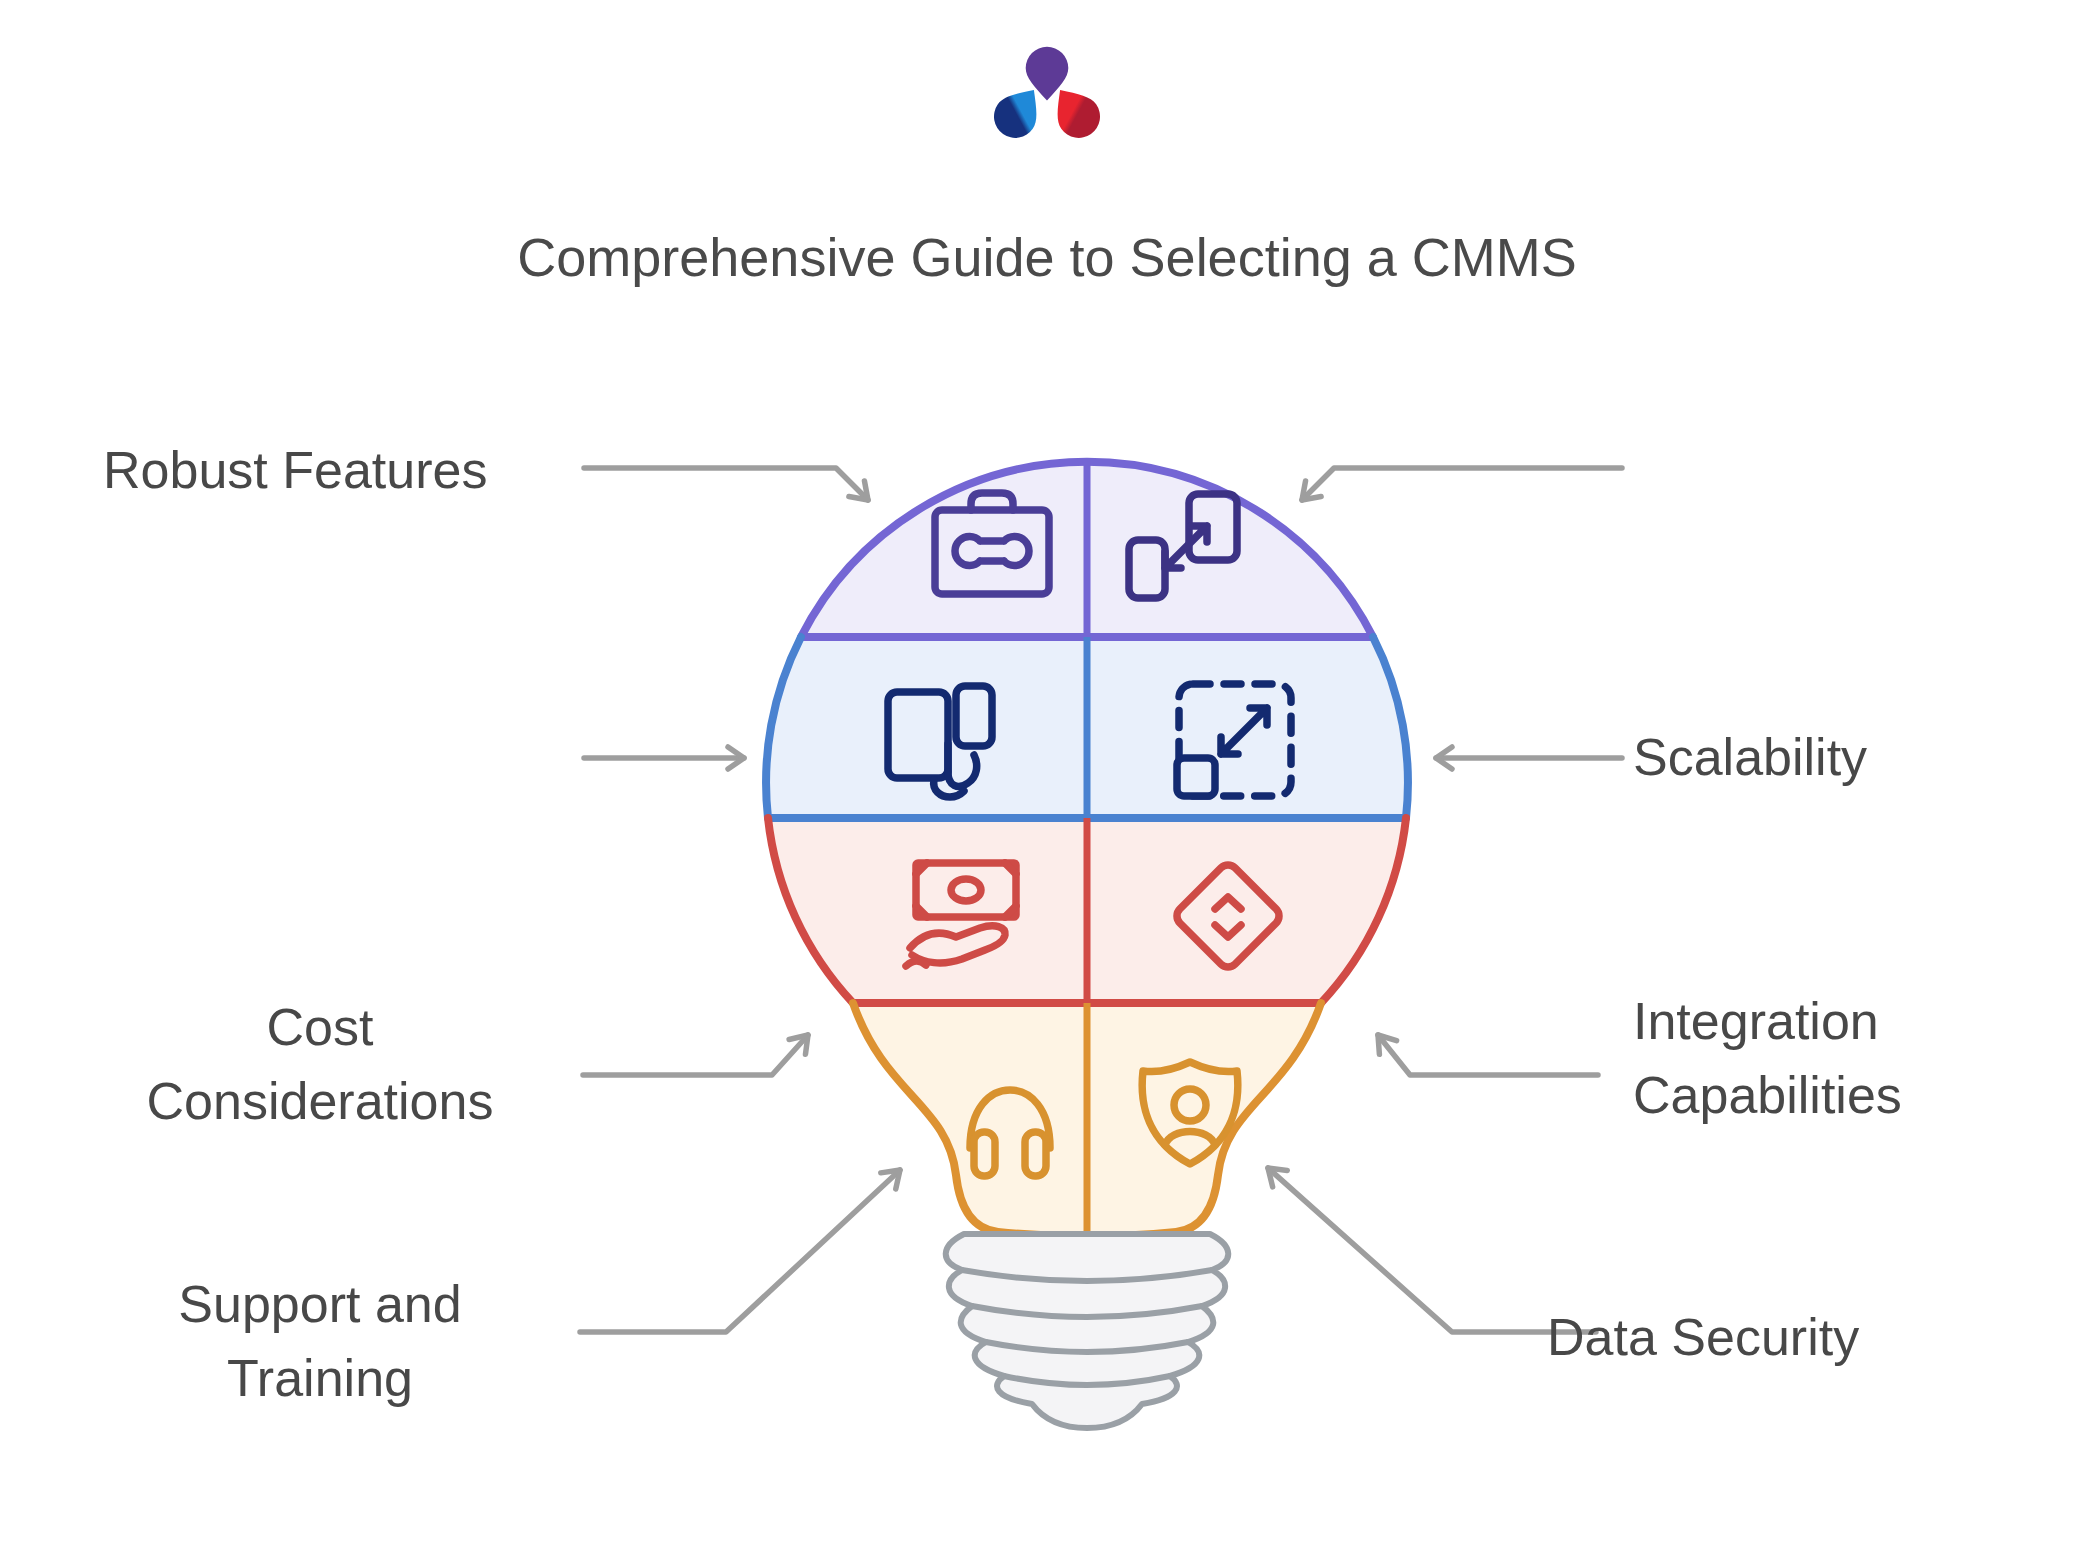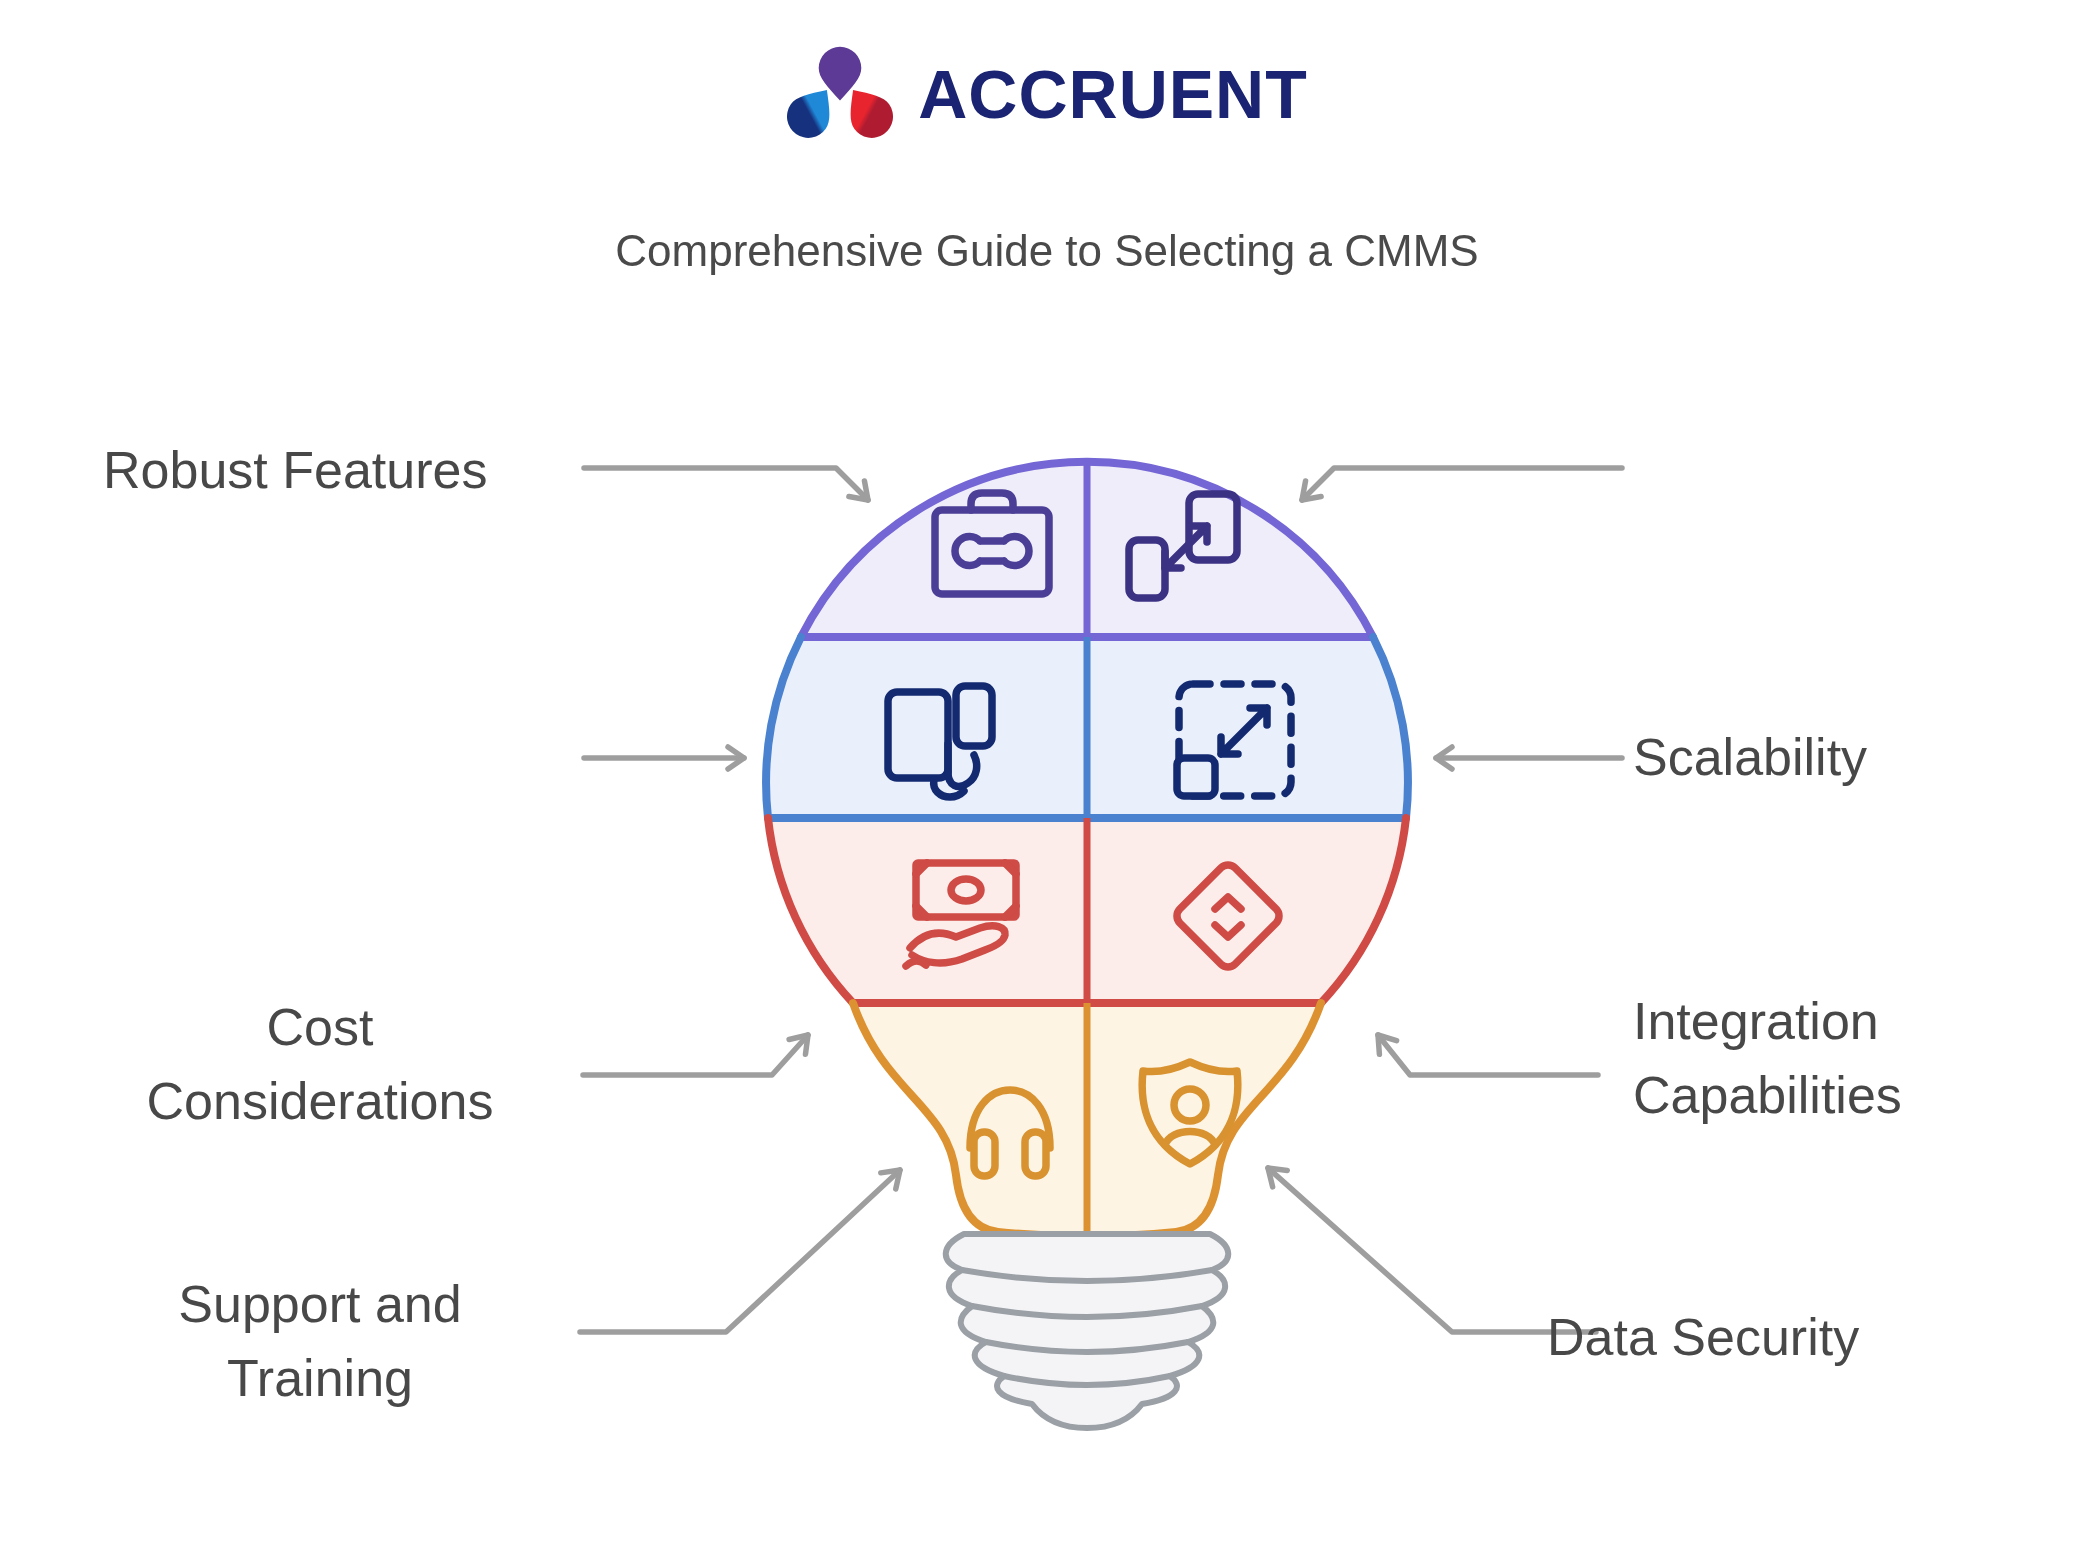--- a/index.html
+++ b/index.html
@@ -4,21 +4,21 @@
 <style>
   html,body{margin:0;padding:0;background:#ffffff;}
   body{width:2094px;height:1563px;position:relative;overflow:hidden;
        font-family:"Liberation Sans", sans-serif;}
   .stage{position:absolute;inset:0;}
   svg.diagram{position:absolute;left:0;top:0;}
   .header{position:absolute;left:0;top:44px;width:100%;display:flex;
           justify-content:center;align-items:center;gap:24px;}
   .brand-word{font-size:68px;font-weight:bold;letter-spacing:1px;color:#1B2472;}
   .title{position:absolute;left:0;top:226px;width:100%;text-align:center;
-         font-size:44px;color:#4a4a4a;}
+         font-size:54px;color:#4a4a4a;}
   .lbl{position:absolute;font-size:52px;line-height:1.42;color:#484848;}
   .lbl.right{text-align:center;}
 </style>
 </head>
 <body>
 
 <div class="stage">
 
   <svg class="diagram" width="2094" height="1563" viewBox="0 0 2094 1563">
     <defs>
@@ -164,21 +164,20 @@
           <path fill="#5D3A96" d="M0,-50 C 27,-21 44,-3 44,17 A 44,44 0 1 1 -44,17 C -44,-3 -27,-21 0,-50 Z"></path>
         </g>
         <g transform="translate(29,70) rotate(35) scale(0.52)">
           <path fill="url(#gBlue)" d="M0,-50 C 27,-21 44,-3 44,17 A 44,44 0 1 1 -44,17 C -44,-3 -27,-21 0,-50 Z"></path>
         </g>
         <g transform="translate(87,70) rotate(-35) scale(0.52)">
           <path fill="url(#gRed)" d="M0,-50 C 27,-21 44,-3 44,17 A 44,44 0 1 1 -44,17 C -44,-3 -27,-21 0,-50 Z"></path>
         </g>
       </g>
     </svg>
-    <span class="brand-word">ACCRUENT</span>
   </div>
 
   <div class="title">Comprehensive Guide to Selecting a CMMS</div>
 
   <div class="lbl" style="left:103px;top:434px;white-space:nowrap;">Robust Features</div>
 
 
 
   <div class="lbl" style="left:1633px;top:721px;white-space:nowrap;">Scalability</div>
 

